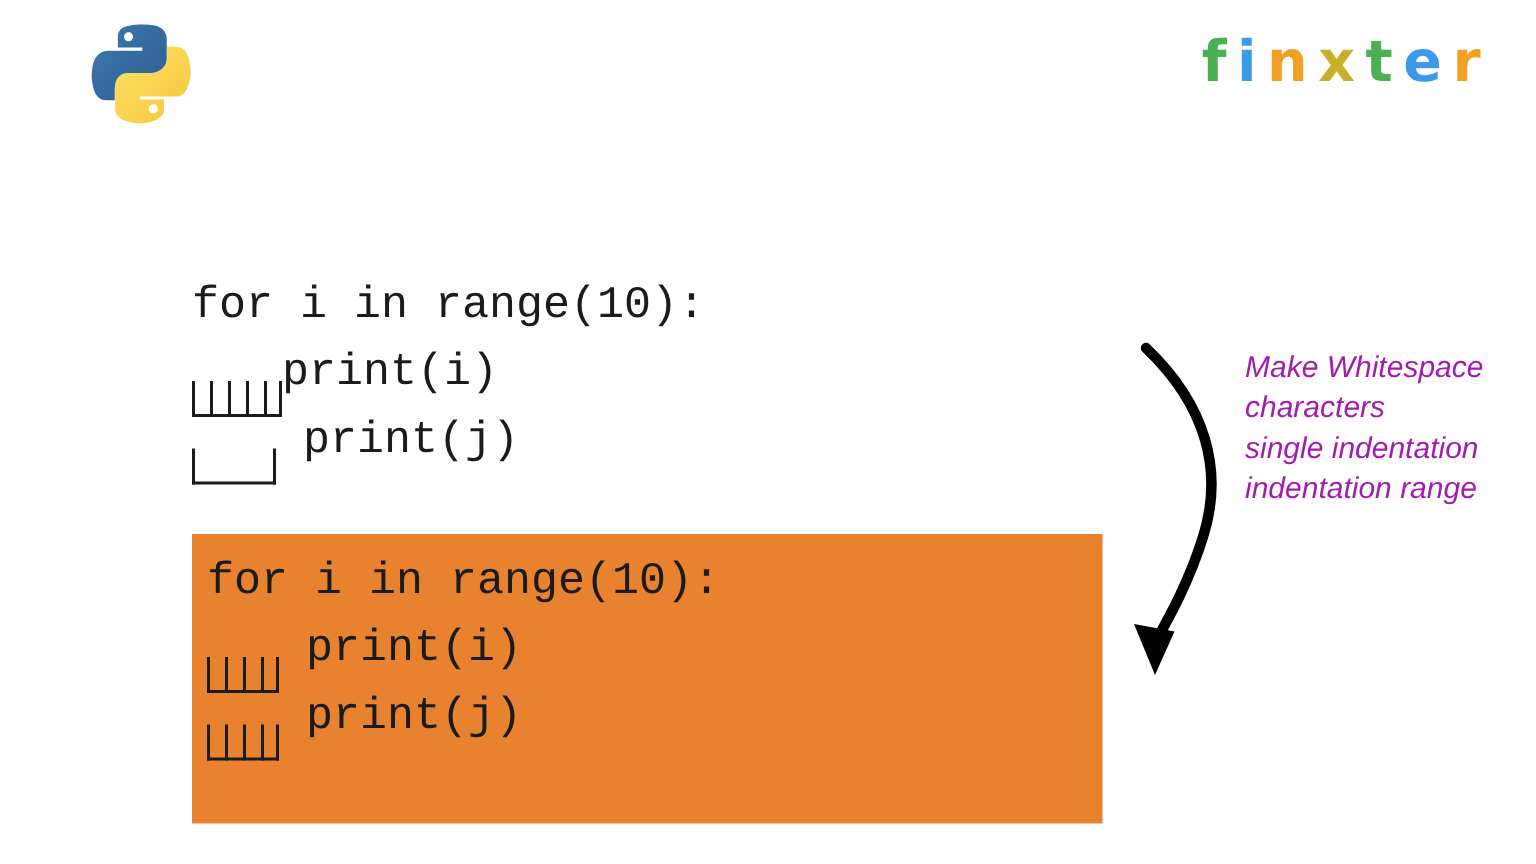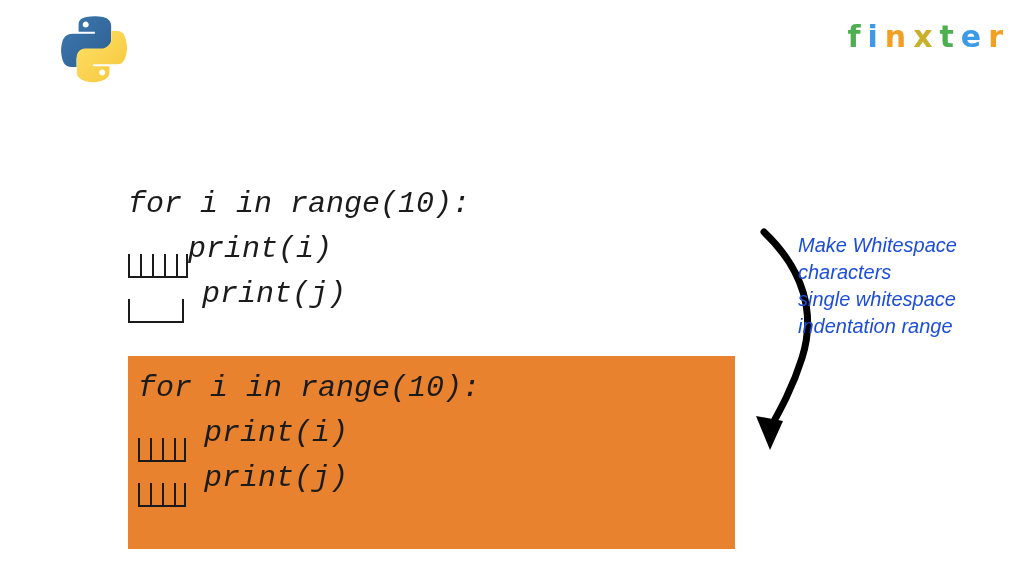--- a/index.html
+++ b/index.html
@@ -25,24 +25,24 @@
     position: absolute;
     left: 58px;
     top: 12px;
     width: 74px;
     height: 74px;
   }
 
   
   .finxter-logo {
     position: absolute;
-    right: 14px;
+    right: 30px;
     top: 22px;
     font-family: "DejaVu Sans", sans-serif;
-    font-size: 30px;
+    font-size: 38px;
     font-weight: 700;
     letter-spacing: 7px;
     line-height: 1;
     white-space: nowrap;
   }
   .finxter-logo span { display: inline-block; }
 
   
   .title-block {
     position: absolute;
@@ -85,21 +85,20 @@
     background: #e8822f;
   }
   #code-after {
     left: 10px;
     top: 10px;
     color: #1b1b1b;
   }
   .code-line {
     display: block;
     height: 45px;
-    font-style: italic;
   }
 
   
   .ws-group {
     display: inline-block;
     vertical-align: baseline;
     position: relative;
     height: 30px;
     top: 6px;
   }
@@ -122,29 +121,29 @@
     position: absolute;
     left: 740px;
     top: 218px;
     width: 110px;
     height: 240px;
   }
 
   
   .annotation {
     position: absolute;
-    left: 798px;
+    left: 830px;
     top: 232px;
     width: 192px;
     font-family: "Liberation Sans Narrow", "Liberation Sans", sans-serif;
     font-style: italic;
     font-weight: 400;
     font-size: 20px;
     line-height: 27px;
-    color: #1d4ed8;
+    color: #a21caf;
   }
   .annotation .arrow-glyph {
     font-style: normal;
     font-weight: 700;
   }
 </style>
 </head>
 <body>
 
 <div class="slide">
@@ -188,17 +187,17 @@
   <div class="arrow-svg">
     <svg viewBox="0 0 110 240" width="110" height="240" aria-hidden="true">
       <path d="M24 14 C 64 52, 76 96, 62 140 C 52 172, 38 196, 28 214" stroke="#000000" stroke-width="7" fill="none" stroke-linecap="round"></path>
       <path d="M30 232 L 16 198 L 43 203 Z" fill="#000000"></path>
     </svg>
   </div>
 
   <div class="annotation">
     <div>Make Whitespace</div>
     <div>characters</div>
-    <div>single whitespace</div>
+    <div>single indentation</div>
     <div>indentation range</div>
   </div>
 
 </div>
 
 </body></html>

